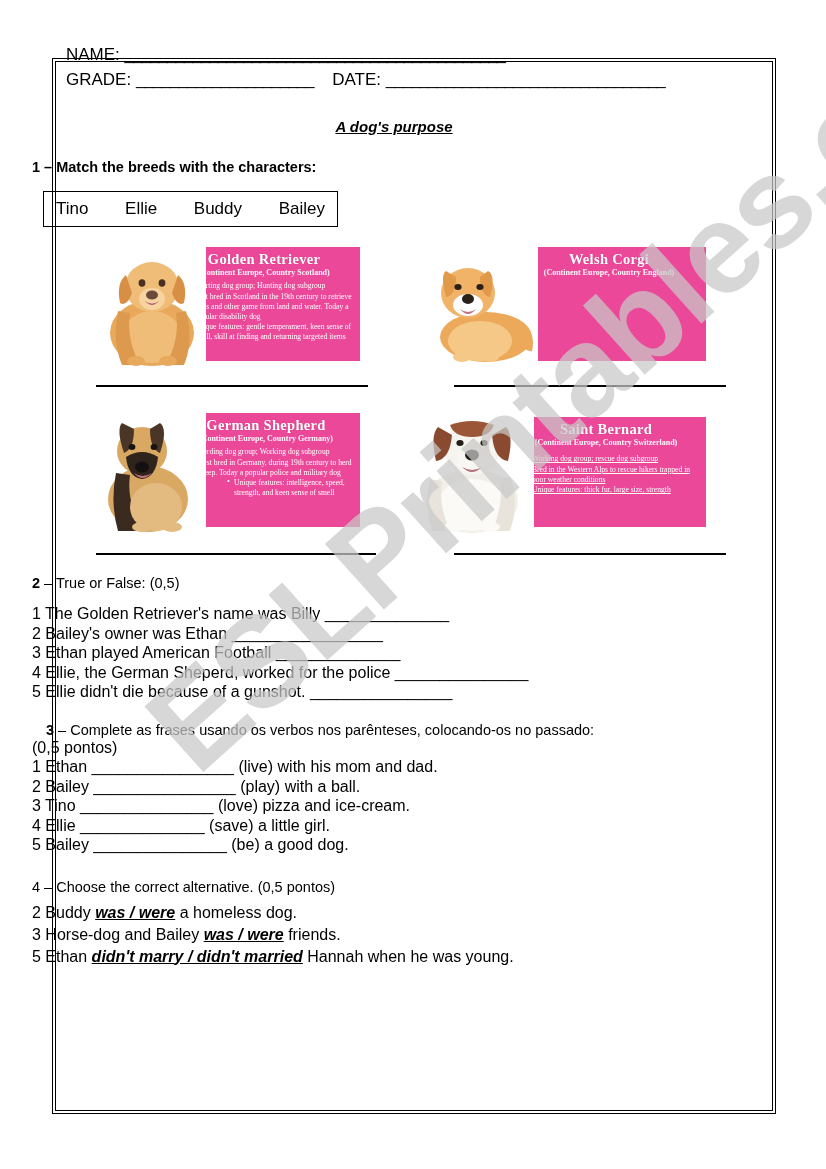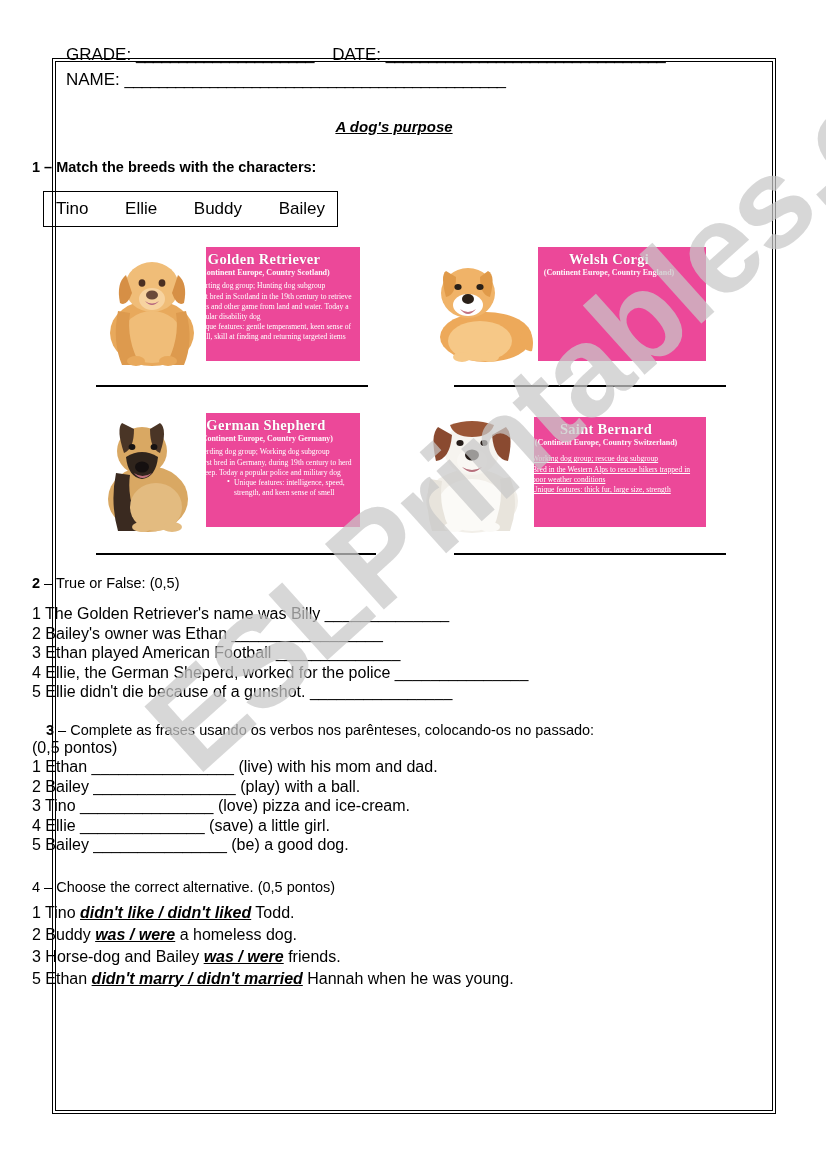--- a/index.html
+++ b/index.html
@@ -214,28 +214,28 @@
 </style>
 </head>
 <body>
 
 <div id="page-frame"></div>
 
 <div id="content">
 
   <div style="padding-left:48px;padding-top:20px;">
     <div class="hdr-line">
+      <span>NAME:</span>
+      <span class="rule">_____________________________________________</span>
+    </div>
+    <div class="hdr-line">
       <span>GRADE:</span>
       <span class="rule">_____________________</span>
       <span style="margin-left:14px;">DATE:</span>
       <span class="rule">_________________________________</span>
-    </div>
-    <div class="hdr-line">
-      <span>NAME:</span>
-      <span class="rule">_____________________________________________</span>
     </div>
   </div>
 
   <div class="doc-title" style="margin-right:26px;">A dog's purpose</div>
 
   <div class="q-head">1 – Match the breeds with the characters:</div>
 
   <div class="names-box">
     <span>Tino</span>
     <span>Ellie</span>
@@ -403,23 +403,20 @@
       <div class="ex-line">3 Tino _______________ (love) pizza and ice-cream.</div>
       <div class="ex-line">4 Ellie ______________ (save) a little girl.</div>
       <div class="ex-line">5 Bailey _______________ (be) a good dog.</div>
     </div>
   </div>
 
   <div class="ex-block sp-lines">
     <div class="ex-title" style="margin-top:24px;">4 – Choose the correct alternative. (0,5 pontos)</div>
     <div class="ex-gap" style="margin-top:7px;">
       <div class="ex-line">
-        <span>1 Tino </span><span class="choice">didn't like / didn't liked</span><span> Todd.</span>
-      </div>
-      <div class="ex-line">
         <span>2 Buddy </span><span class="choice">was / were</span><span> a homeless dog.</span>
       </div>
       <div class="ex-line">
         <span>3 Horse-dog and Bailey </span><span class="choice">was / were</span><span> friends.</span>
       </div>
       <div class="ex-line">
         <span>5 Ethan </span><span class="choice">didn't marry / didn't married</span><span> Hannah when he was young.</span>
       </div>
     </div>
   </div>

